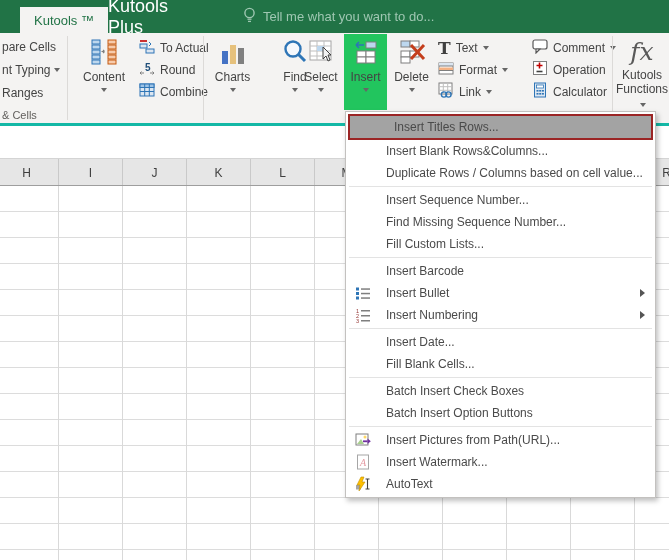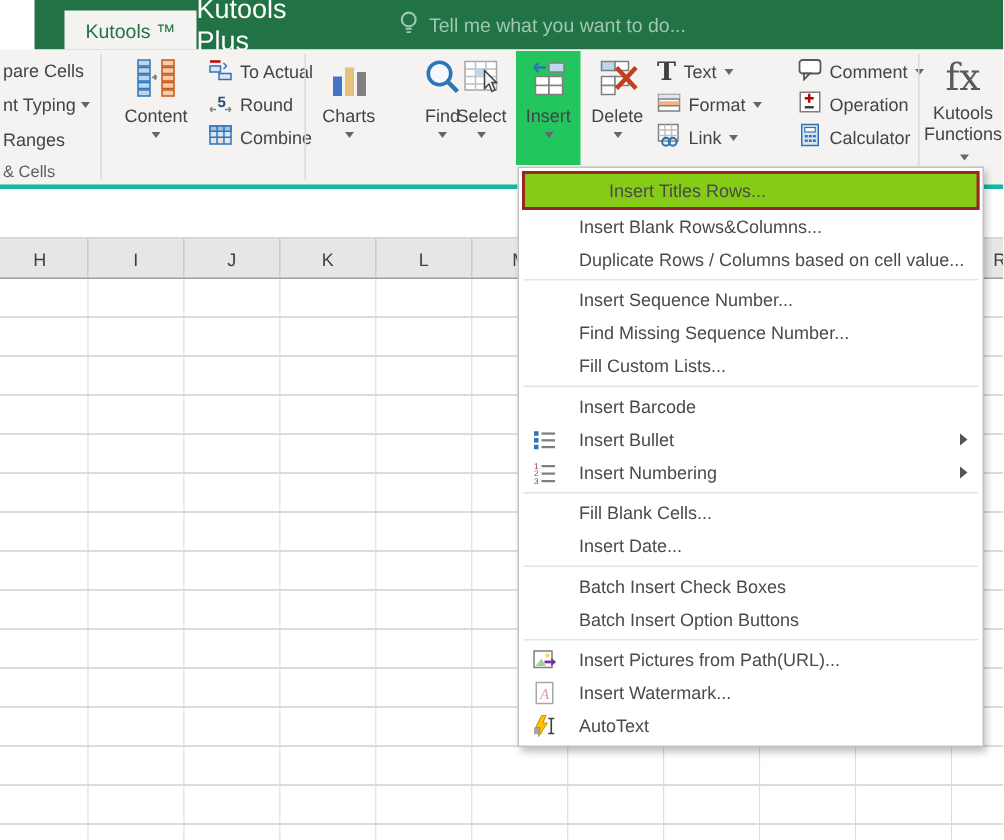--- a/index.html
+++ b/index.html
@@ -1,21 +1,21 @@
 <!DOCTYPE html>
 <html><head>
 <meta charset="utf-8">
 <style>
   * { margin:0; padding:0; box-sizing:border-box; }
   html,body { width:669px; height:560px; overflow:hidden; }
   body { font-family:"Liberation Sans","DejaVu Sans",sans-serif; font-size:12px; color:#444; }
   #app { position:relative; width:669px; height:560px; background:#fff; overflow:hidden; }
 
   
-  .tabbar { position:absolute; top:0; left:0; right:0; height:33px; background:#217346;margin-left:23px; }
+  .tabbar { position:absolute; top:0; left:0; right:0; height:33px; background:#217346; }
   .tab-active { position:absolute; left:20px; top:7px; width:88px; height:26px; background:#f4f3f2;
     color:#217346; display:flex; align-items:center; justify-content:center; font-size:13px; }
   .tab-plus { position:absolute; left:108px; top:0; width:96px; height:33px; color:#fff;
     display:flex; align-items:center; justify-content:center; font-size:18px; }
   .tellme { position:absolute; left:243px; top:0; height:33px; display:flex; align-items:center;
     gap:7px; color:#9fc7b2; font-size:13px; }
 
   
   .ribbon { position:absolute; top:33px; left:0; right:0; height:93px; background:#f4f3f2;
     border-bottom:3px solid #14b8a6; }
@@ -24,43 +24,43 @@
   .group-label { position:absolute; left:2px; top:76px; font-size:11px; color:#605e5c; }
   .bigbtn { position:absolute; top:1px; height:76px; display:flex; flex-direction:column;
     align-items:center; color:#444; cursor:default; }
   .bigbtn .iconwrap { height:36px; display:flex; align-items:center; justify-content:center; }
   .bigbtn .lbl { line-height:14px; }
   .bigbtn.pressed { background:#22c55e; }
   .caret { width:0; height:0; border-left:3.5px solid transparent; border-right:3.5px solid transparent;
     border-top:4px solid #666; display:inline-block; }
   .bigbtn .caret { margin-top:4px; }
   .smallbtn { position:absolute; height:21px; display:flex; align-items:center; gap:5px; color:#444; }
-  .fx-glyph { font-family:"DejaVu Serif","Liberation Serif",serif; font-size:25px; color:#595959; }
+  .fx-glyph { font-family:"DejaVu Serif","Liberation Serif",serif; font-style:italic; font-size:25px; color:#595959; }
   .t-glyph { font-family:"DejaVu Serif","Liberation Serif",serif; font-weight:bold; font-size:17px; color:#404040; }
   .twoline { text-align:center; line-height:14px; }
 
   
   .formula-strip { position:absolute; top:127px; left:0; right:0; height:31px; background:#fff; }
   .col-headers { position:absolute; top:158px; left:0; right:0; height:28px; background:#e6e6e6;
     border-top:1px solid #d4d4d4; border-bottom:1px solid #9e9e9e; overflow:hidden; }
   .col-head { position:absolute; top:0; width:64px; height:27px; display:flex; align-items:center;
     justify-content:center; color:#3f3f3f; border-right:1px solid #c9c9c9; font-size:12px; }
   .grid { position:absolute; top:186px; left:0; right:0; bottom:0; background-color:#fff;
     background-image:
       repeating-linear-gradient(to right, transparent 0 63px, #d9d9d9 63px 64px),
       repeating-linear-gradient(to bottom, transparent 0 25px, #dcdcdc 25px 26px);
     background-position:-5px 0, 0 0; }
 
   
   .menu { position:absolute; left:345px; top:111px; width:311px; background:#fff;
     border:1px solid #c3c1bf; box-shadow:2px 3px 5px rgba(0,0,0,.25); z-index:20; padding:2px 0; }
   .menu-item { position:relative; height:22px; display:flex; align-items:center; padding-left:40px;
     font-size:12px; color:#4a4a4a; cursor:default; }
-  .menu-item.highlighted { height:26px; margin:0 2px; border:2px solid #9b2525; background:#84cc16;
-    padding-left:56px; }
+  .menu-item.highlighted { height:26px; margin:0 2px; border:2px solid #9b2525; background:#a3a3a3;
+    padding-left:44px; }
   .menu-item .item-icon { position:absolute; left:9px; top:50%; transform:translateY(-50%); line-height:0; }
   .submenu-arrow { position:absolute; right:10px; top:50%; transform:translateY(-50%); width:0; height:0;
     border-left:5px solid #555; border-top:4px solid transparent; border-bottom:4px solid transparent; }
   .menu-sep { height:1px; background:#e3e3e3; margin:2px 3px; }
 </style>
 </head>
 <body>
 
 <div id="app">
 
@@ -414,25 +414,25 @@
           </g>
         </svg>
       </span>
       <span>Insert Numbering</span>
       <span class="submenu-arrow"></span>
     </div>
 
     <div class="menu-sep"></div>
 
     <div class="menu-item">
+      <span>Insert Date...</span>
+    </div>
+
+    <div class="menu-item">
       <span>Fill Blank Cells...</span>
-    </div>
-
-    <div class="menu-item">
-      <span>Insert Date...</span>
     </div>
 
     <div class="menu-sep"></div>
 
     <div class="menu-item">
       <span>Batch Insert Check Boxes</span>
     </div>
 
     <div class="menu-item">
       <span>Batch Insert Option Buttons</span>

